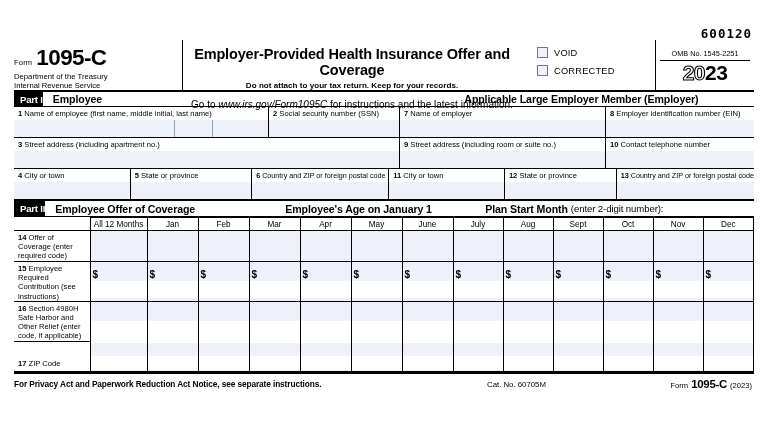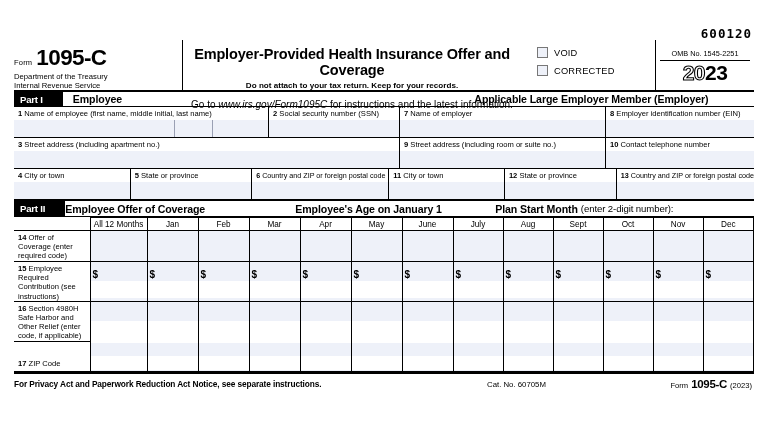--- a/index.html
+++ b/index.html
@@ -158,21 +158,21 @@
     display: flex;
     align-items: stretch;
     height: 14px;
     border-bottom: 1px solid #000;
   }
   .part-tag {
     background: #000;
     color: #fff;
     font-size: 9.6px;
     font-weight: 700;
-    padding: 0 20px 0 6px;
+    padding: 0 0 0 6px;
     display: flex;
     align-items: center;
     letter-spacing: -0.2px;
   }
   .partbar-split {
     display: flex;
     flex: 1;
   }
   .pt-cell {
     display: flex;
@@ -464,21 +464,21 @@
       </div>
       <div class="cell" style="flex:1">
         <div class="lbl" style="font-size:7.2px"><b>13</b> <span>Country and ZIP or foreign postal code</span></div>
         <div class="fill"></div>
       </div>
     </div>
 
     <div class="partbar" style="height:15px;border-top:1px solid #000;">
       <div class="part-tag">Part II</div>
       <div class="partbar-split">
-        <div class="pt-cell" style="width:230px;padding-left:0;">Employee Offer of Coverage</div>
+        <div class="pt-cell" style="width:230px;padding-left:10px;">Employee Offer of Coverage</div>
         <div class="pt-cell" style="width:200px;">Employee's Age on January 1</div>
         <div class="pt-cell" style="flex:1;">
             <span class="reg">Plan Start Month</span>
             <span class="lite">(enter 2-digit number):</span>
           </div>
       </div>
     </div>
 
     <table class="mtable">
       <colgroup>

